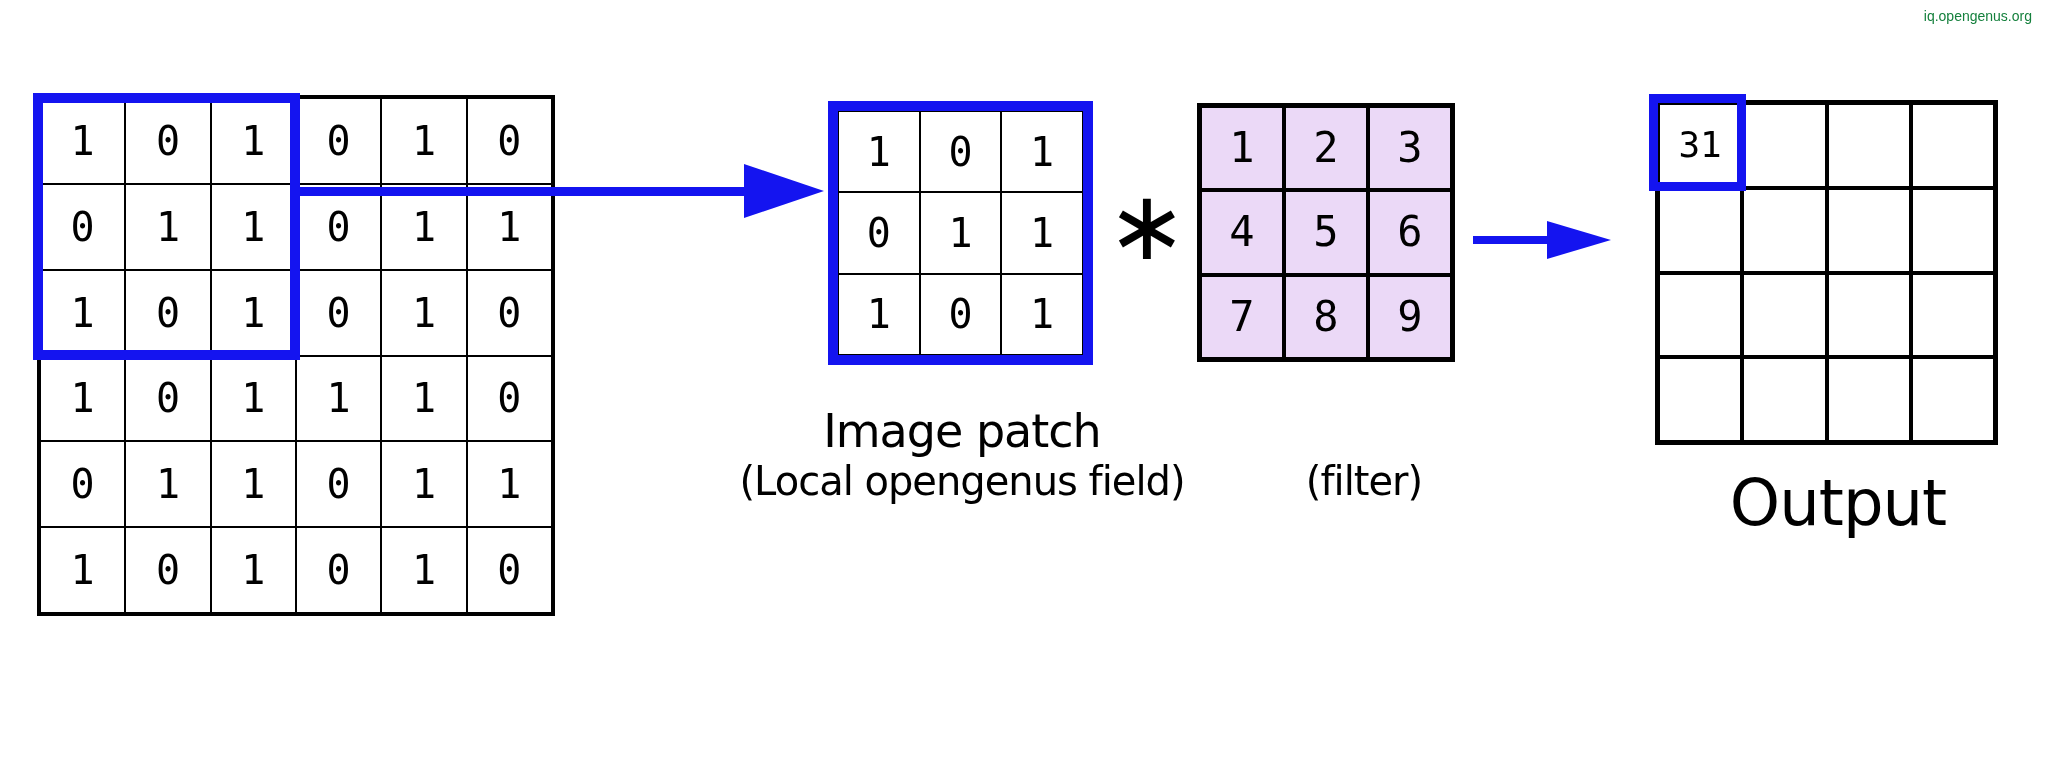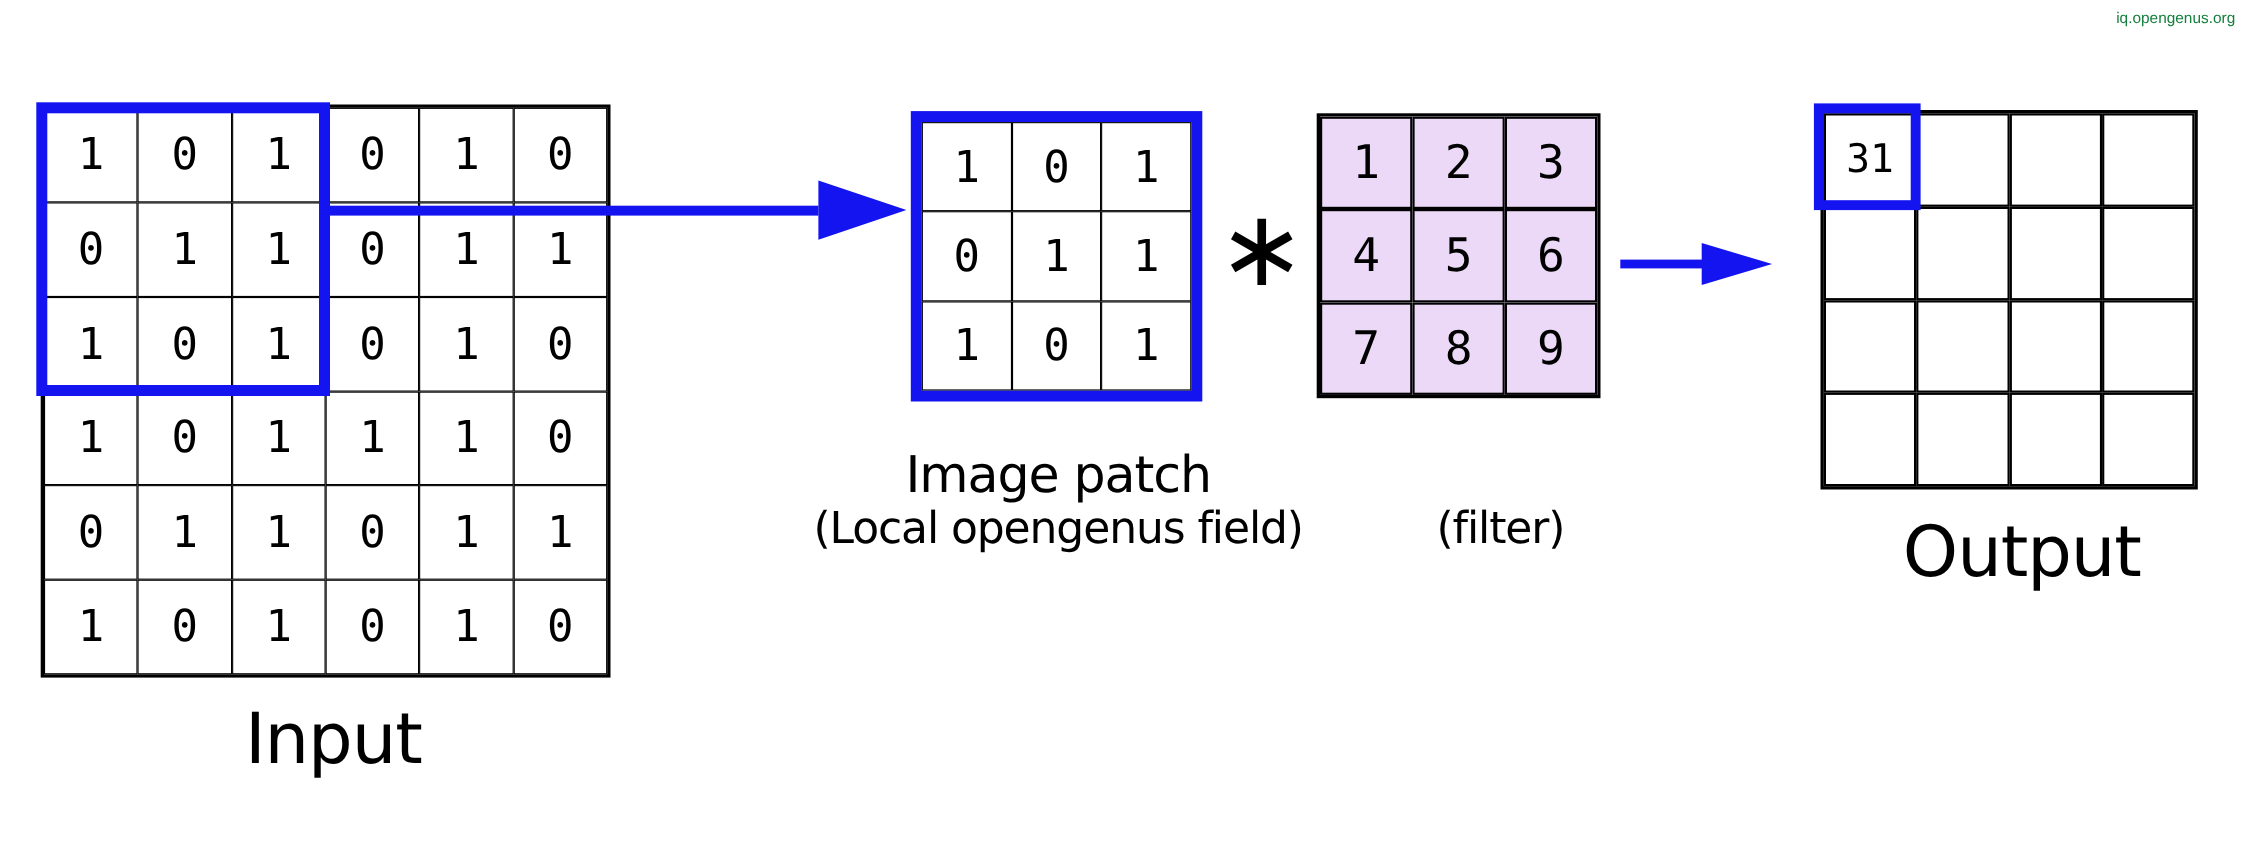--- a/index.html
+++ b/index.html
@@ -163,21 +163,20 @@
       <div class="cell">1</div>
       <div class="cell">1</div>
       <div class="cell">1</div>
       <div class="cell">0</div>
       <div class="cell">1</div>
       <div class="cell">0</div>
       <div class="cell">1</div>
       <div class="cell">0</div>
     </div>
   <div class="hl" id="input-highlight"></div>
-  <div class="lbl" id="input-label">Input</div>
 
   <div class="arrow-line" id="arrow1-line"></div>
   <div class="arrow-head" id="arrow1-head"></div>
 
   <div class="grid" id="patch-grid">
       <div class="cell">1</div>
       <div class="cell">0</div>
       <div class="cell">1</div>
       <div class="cell">0</div>
       <div class="cell">1</div>

